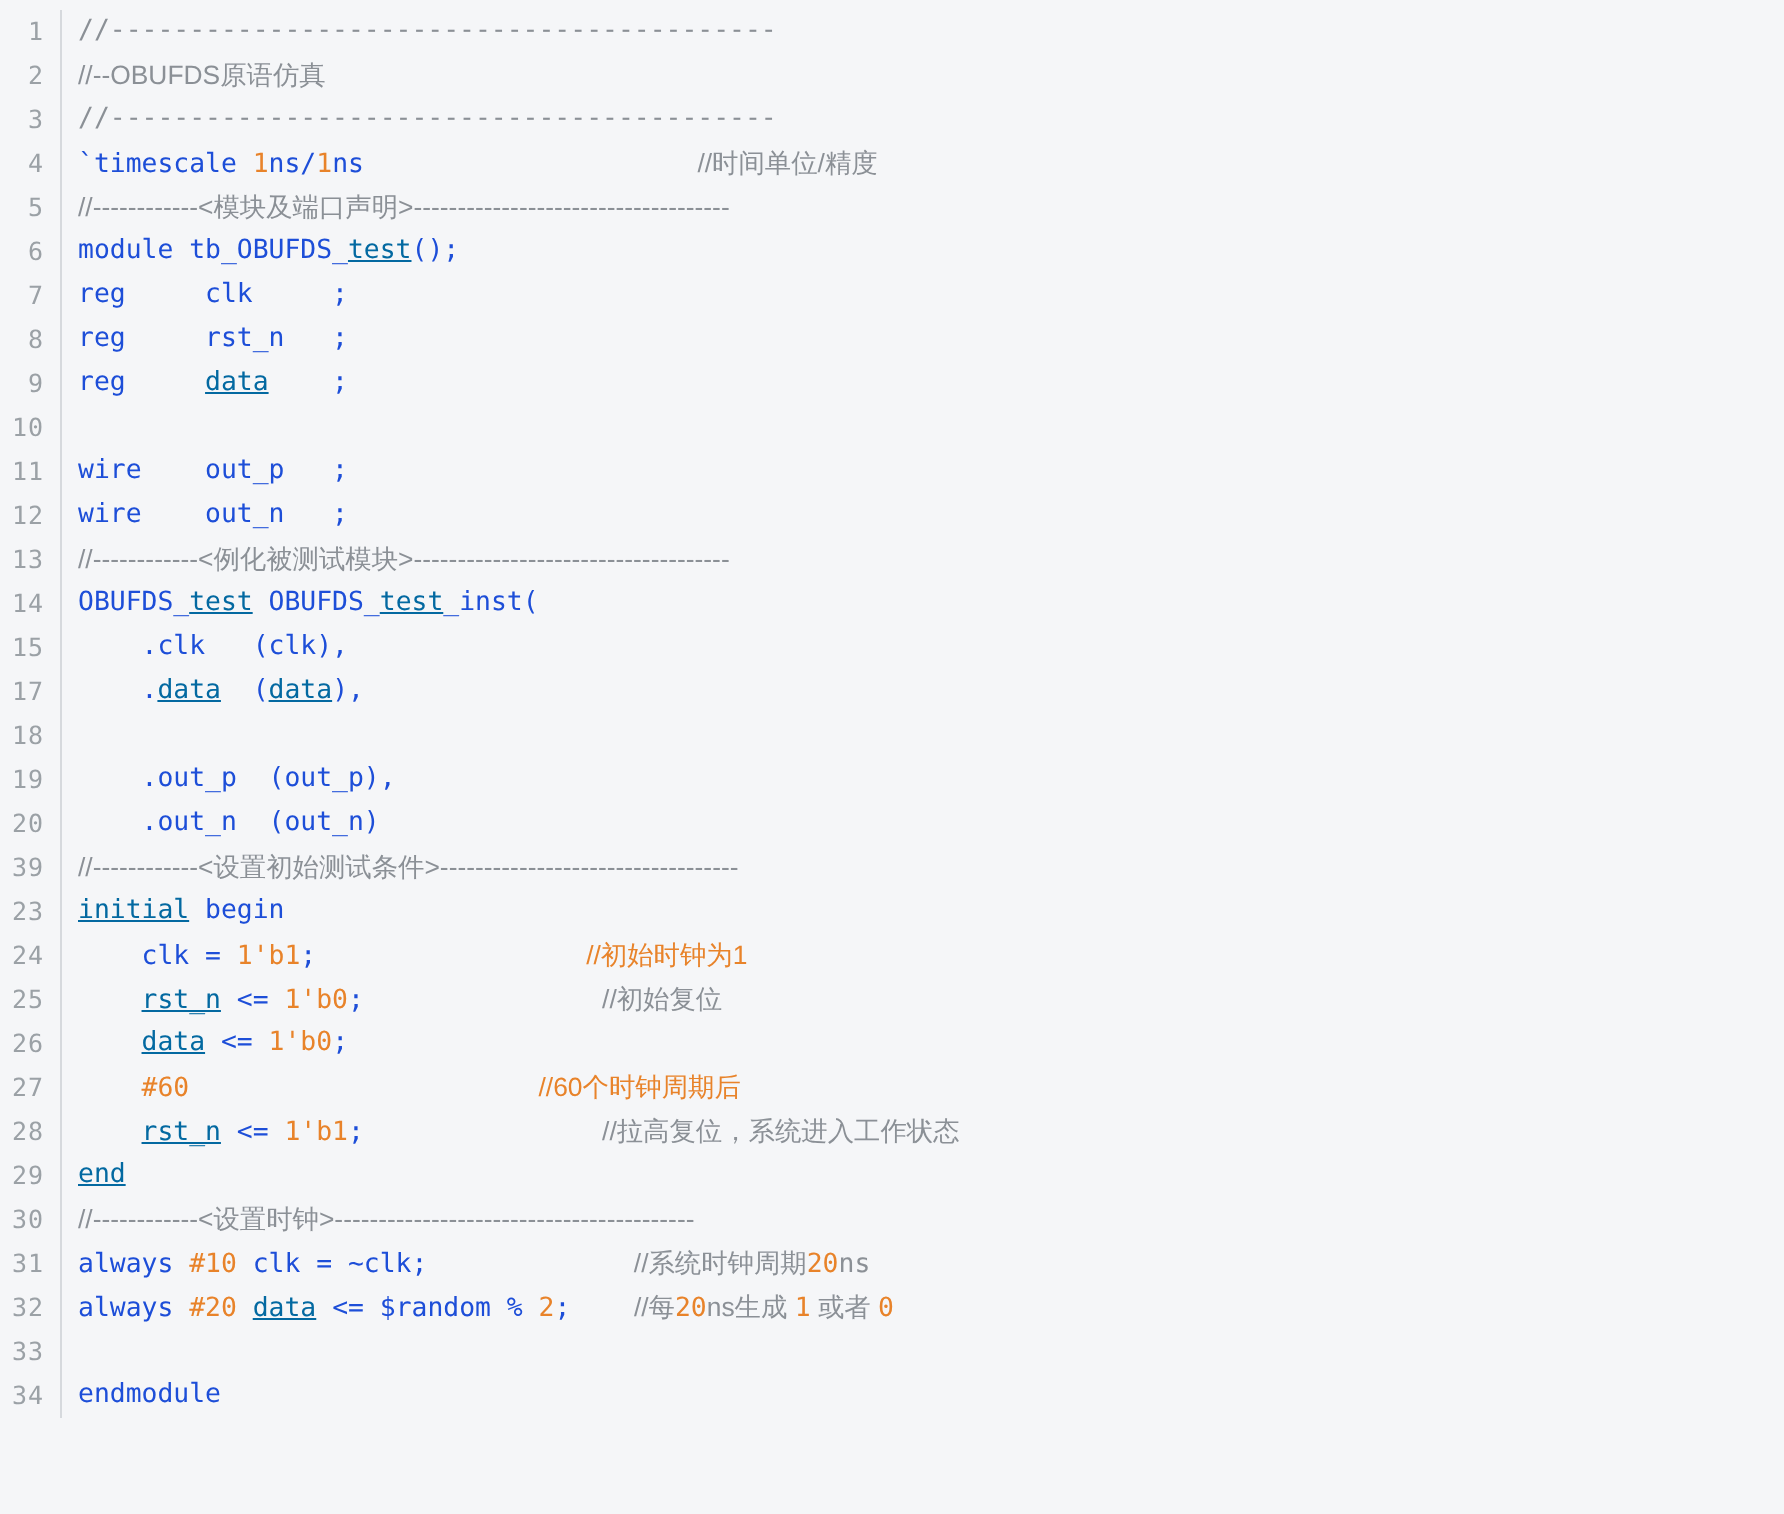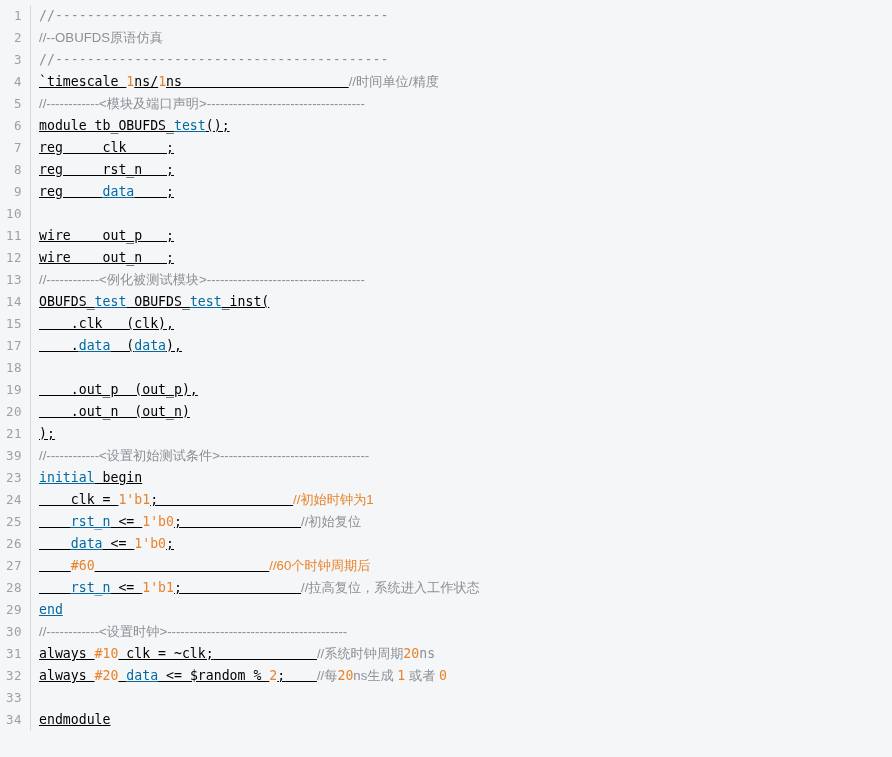--- a/index.html
+++ b/index.html
@@ -43,21 +43,21 @@
   .code{
     flex:1 1 auto;
     padding-left:8px;
     font-size:13.2px;
     color:#3c3c3c;
     font-family:"DejaVu Sans Mono","Liberation Mono",monospace;
     letter-spacing:0px;
     white-space:pre;
     overflow:hidden;
   }
-  .tk-plain{color:#000000;text-decoration:underline;}
+  .tk-plain{color:#1d4ed8;}
   .tk-kw{color:#0369a1;text-decoration:underline;}
   .tk-num{color:#e8832a;}
   .tk-com{color:#8b9096;}
   .tk-com-hl{color:#e8832a;}
   .tk-cjk{font-family:Liberation Sans, sans-serif;}
 </style>
 </head>
 <body>
 
 <div id="code-block">
@@ -73,21 +73,20 @@
     <div class="code-line"><span class="ln">10</span><span class="gutter-rule"></span><span class="code"><span class="tk-plain"></span></span></div>
     <div class="code-line"><span class="ln">11</span><span class="gutter-rule"></span><span class="code"><span class="tk-plain">wire    out_p   ;</span></span></div>
     <div class="code-line"><span class="ln">12</span><span class="gutter-rule"></span><span class="code"><span class="tk-plain">wire    out_n   ;</span></span></div>
     <div class="code-line"><span class="ln">13</span><span class="gutter-rule"></span><span class="code"><span class="tk-com tk-cjk">//------------&lt;例化被测试模块&gt;------------------------------------</span></span></div>
     <div class="code-line"><span class="ln">14</span><span class="gutter-rule"></span><span class="code"><span class="tk-plain">OBUFDS_</span><span class="tk-kw">test</span><span class="tk-plain"> OBUFDS_</span><span class="tk-kw">test</span><span class="tk-plain">_inst(</span></span></div>
     <div class="code-line"><span class="ln">15</span><span class="gutter-rule"></span><span class="code"><span class="tk-plain">    .clk   (clk),</span></span></div>
     <div class="code-line"><span class="ln">17</span><span class="gutter-rule"></span><span class="code"><span class="tk-plain">    .</span><span class="tk-kw">data</span><span class="tk-plain">  (</span><span class="tk-kw">data</span><span class="tk-plain">),</span></span></div>
     <div class="code-line"><span class="ln">18</span><span class="gutter-rule"></span><span class="code"><span class="tk-plain"></span></span></div>
     <div class="code-line"><span class="ln">19</span><span class="gutter-rule"></span><span class="code"><span class="tk-plain">    .out_p  (out_p),</span></span></div>
     <div class="code-line"><span class="ln">20</span><span class="gutter-rule"></span><span class="code"><span class="tk-plain">    .out_n  (out_n)</span></span></div>
-    <div class="code-line"><span class="ln">21</span><span class="gutter-rule"></span><span class="code"><span class="tk-plain">);</span></span></div>
     <div class="code-line"><span class="ln">39</span><span class="gutter-rule"></span><span class="code"><span class="tk-com tk-cjk">//------------&lt;设置初始测试条件&gt;----------------------------------</span></span></div>
     <div class="code-line"><span class="ln">23</span><span class="gutter-rule"></span><span class="code"><span class="tk-kw">initial</span><span class="tk-plain"> begin</span></span></div>
     <div class="code-line"><span class="ln">24</span><span class="gutter-rule"></span><span class="code"><span class="tk-plain">    clk = </span><span class="tk-num">1'b1</span><span class="tk-plain">;</span><span class="tk-plain">                 </span><span class="tk-com-hl tk-cjk">//初始时钟为1</span></span></div>
     <div class="code-line"><span class="ln">25</span><span class="gutter-rule"></span><span class="code"><span class="tk-plain">    </span><span class="tk-kw">rst_n</span><span class="tk-plain"> &lt;= </span><span class="tk-num">1'b0</span><span class="tk-plain">;</span><span class="tk-plain">               </span><span class="tk-com tk-cjk">//初始复位</span></span></div>
     <div class="code-line"><span class="ln">26</span><span class="gutter-rule"></span><span class="code"><span class="tk-plain">    </span><span class="tk-kw">data</span><span class="tk-plain"> &lt;= </span><span class="tk-num">1'b0</span><span class="tk-plain">;</span></span></div>
     <div class="code-line"><span class="ln">27</span><span class="gutter-rule"></span><span class="code"><span class="tk-plain">    </span><span class="tk-num">#60</span><span class="tk-plain">                      </span><span class="tk-com-hl tk-cjk">//60个时钟周期后</span></span></div>
     <div class="code-line"><span class="ln">28</span><span class="gutter-rule"></span><span class="code"><span class="tk-plain">    </span><span class="tk-kw">rst_n</span><span class="tk-plain"> &lt;= </span><span class="tk-num">1'b1</span><span class="tk-plain">;</span><span class="tk-plain">               </span><span class="tk-com tk-cjk">//拉高复位，系统进入工作状态</span></span></div>
     <div class="code-line"><span class="ln">29</span><span class="gutter-rule"></span><span class="code"><span class="tk-kw">end</span></span></div>
     <div class="code-line"><span class="ln">30</span><span class="gutter-rule"></span><span class="code"><span class="tk-com tk-cjk">//------------&lt;设置时钟&gt;-----------------------------------------</span></span></div>
     <div class="code-line"><span class="ln">31</span><span class="gutter-rule"></span><span class="code"><span class="tk-plain">always </span><span class="tk-num">#10</span><span class="tk-plain"> clk = ~clk;</span><span class="tk-plain">             </span><span class="tk-com tk-cjk">//系统时钟周期</span><span class="tk-num">20</span><span class="tk-com">ns</span></span></div>

